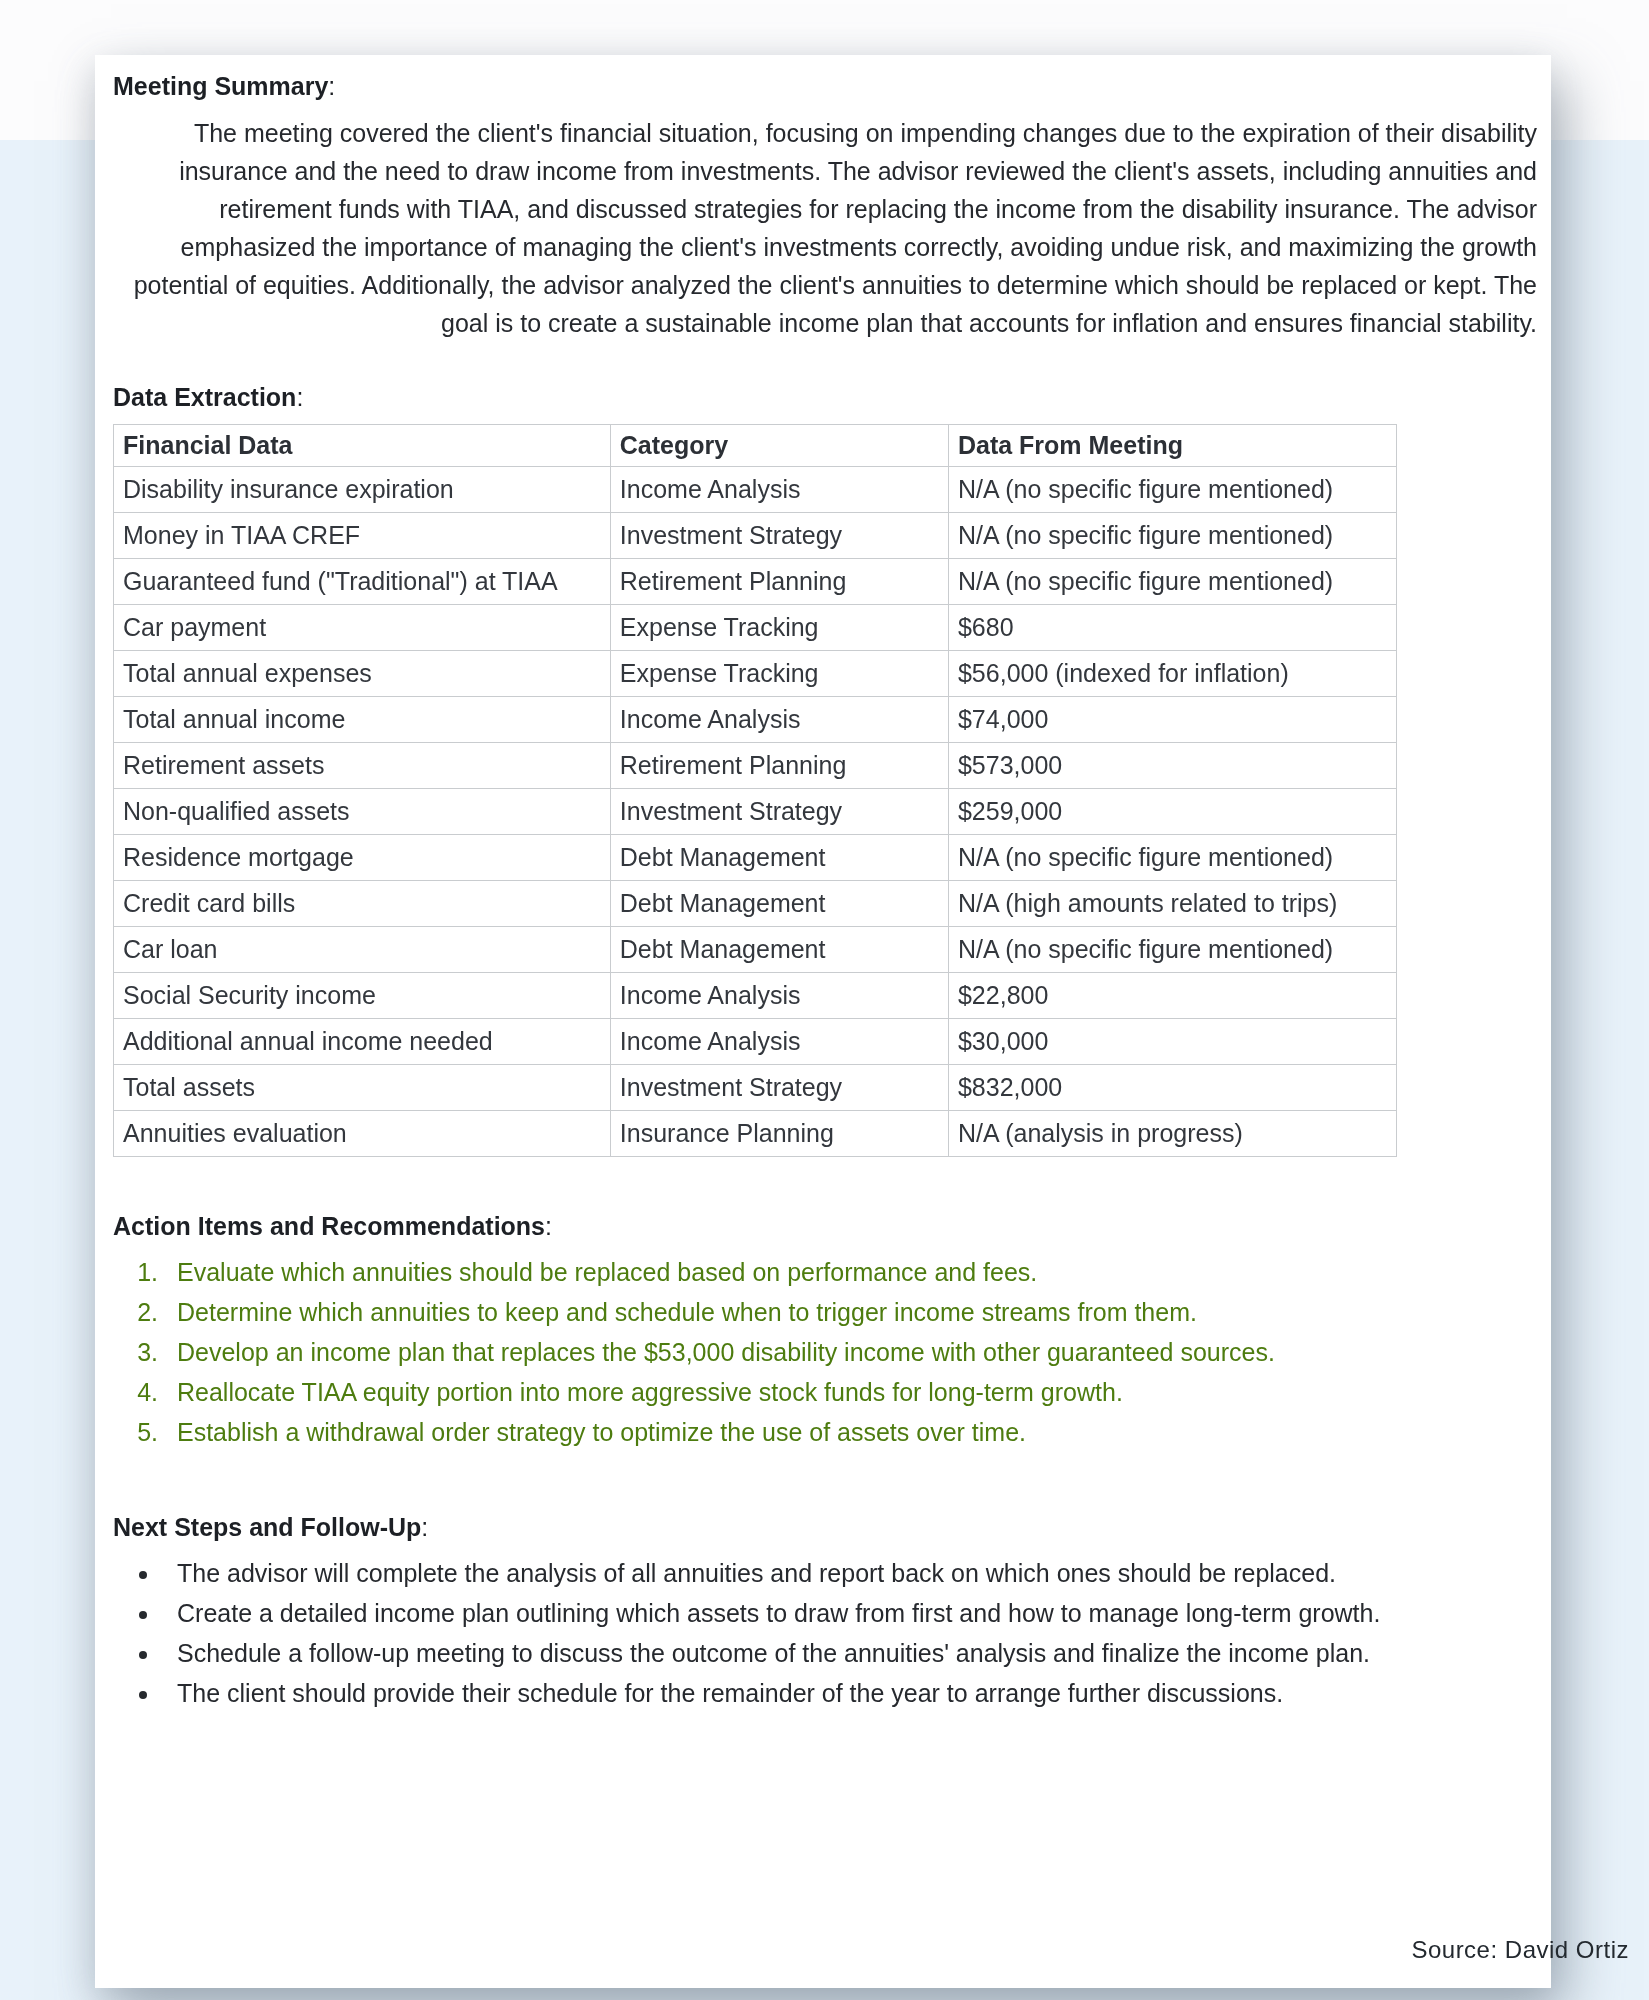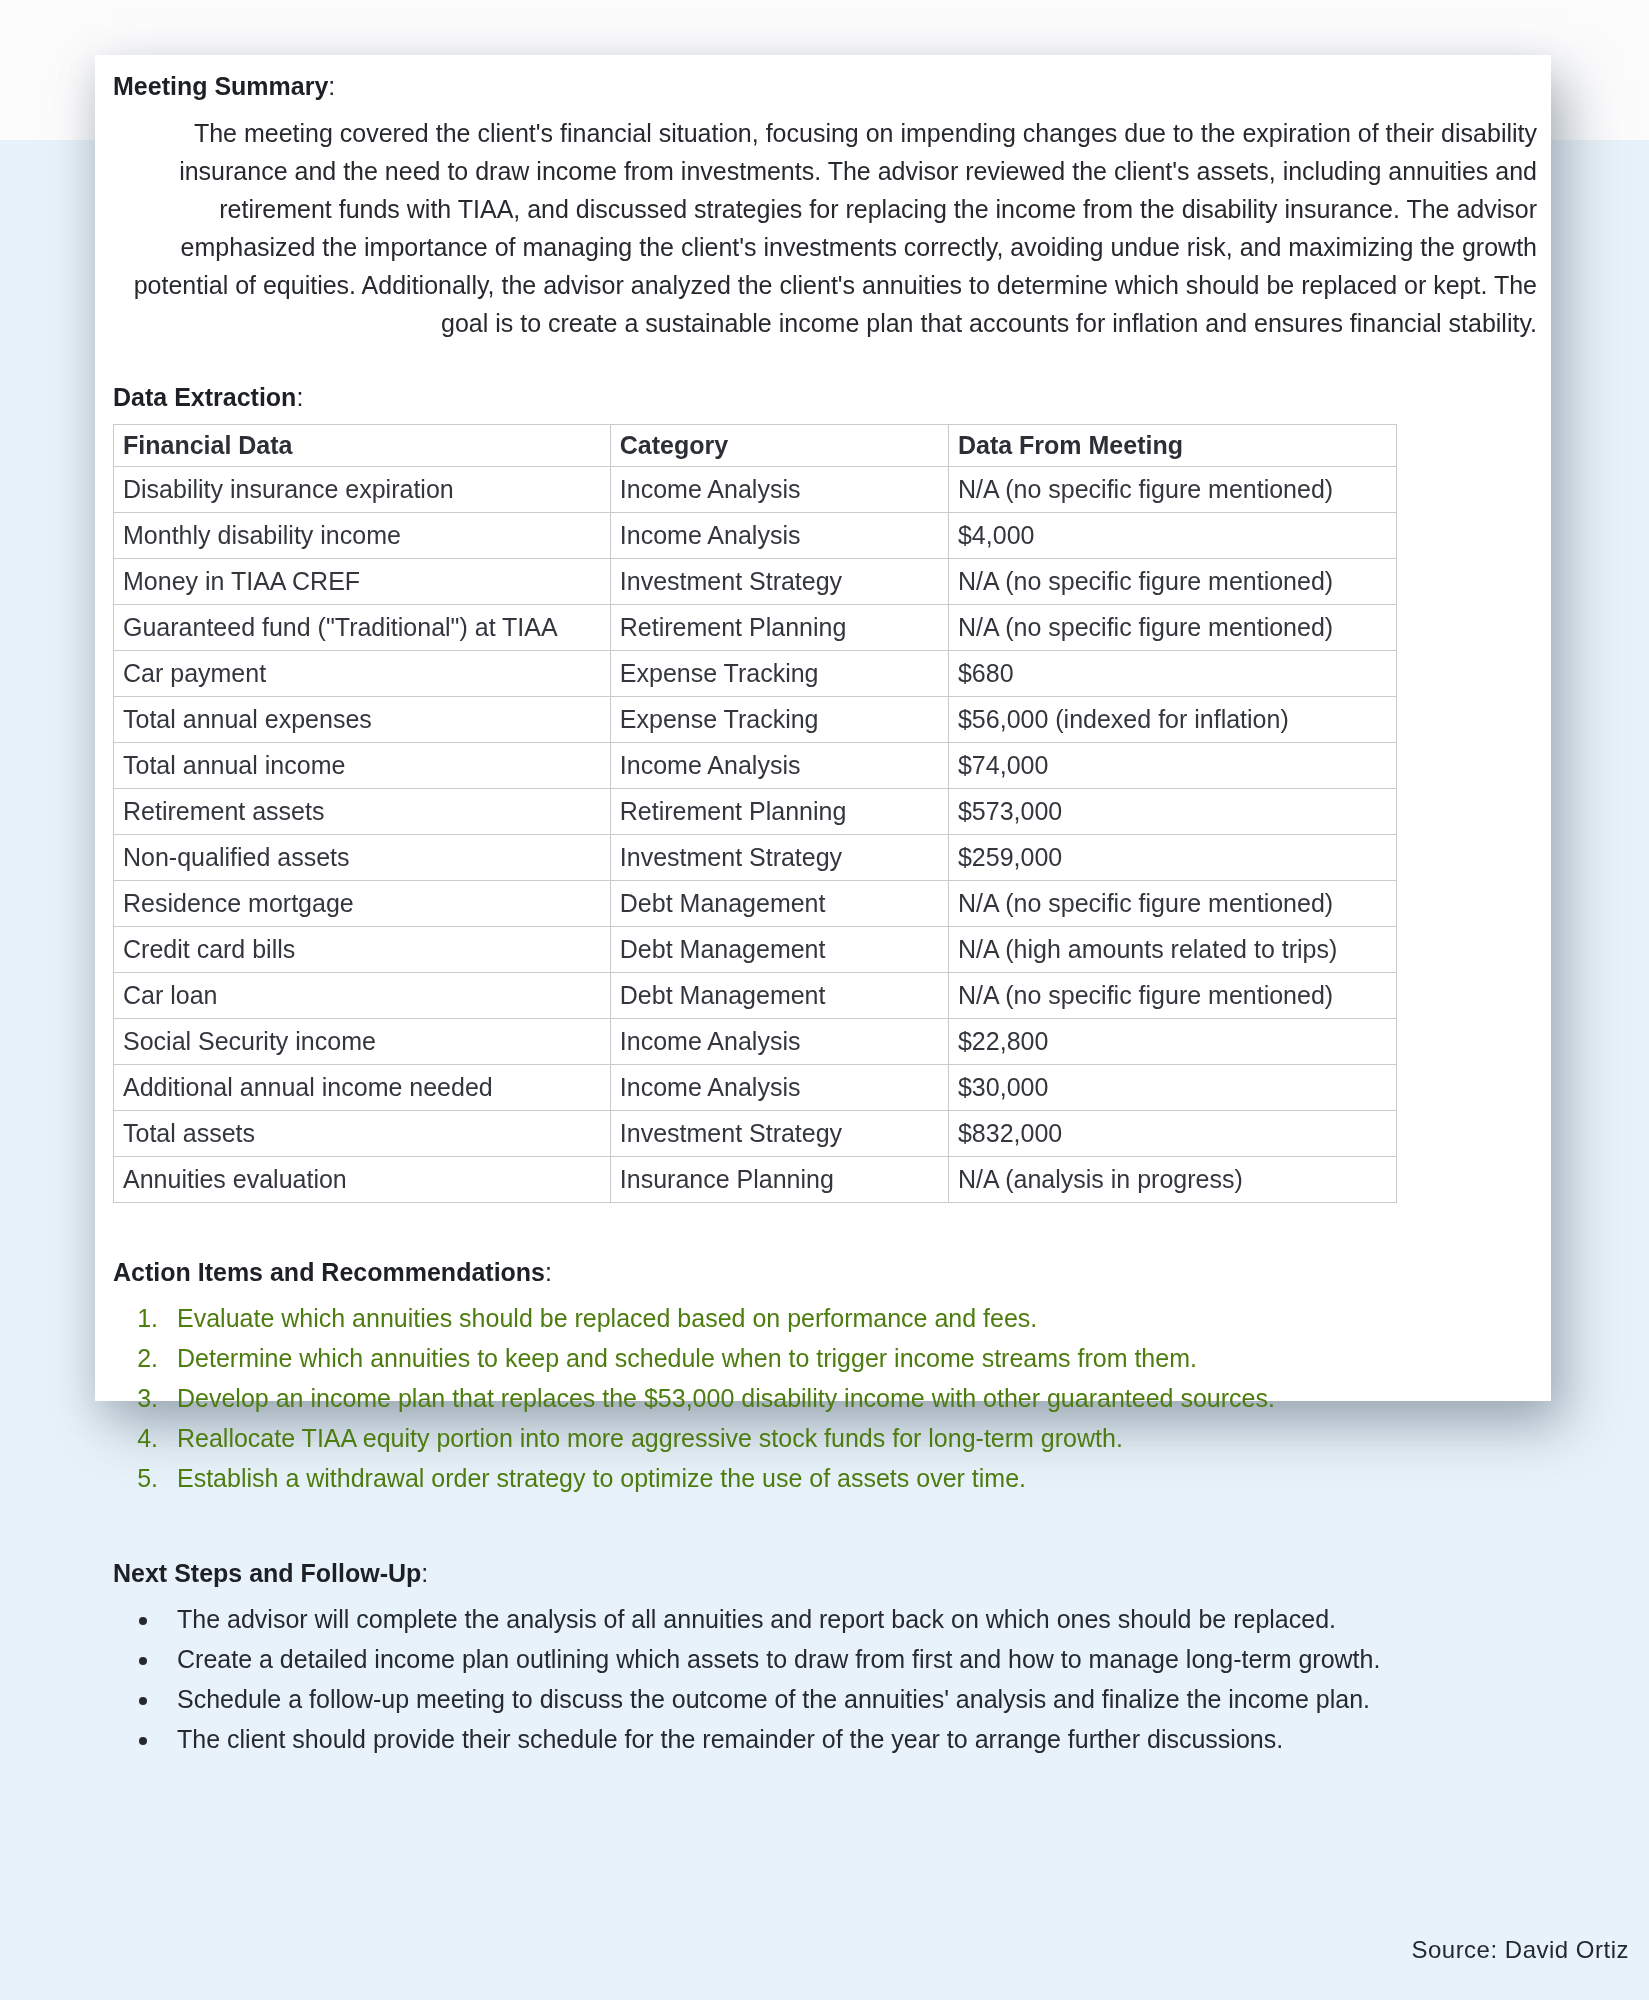--- a/index.html
+++ b/index.html
@@ -20,21 +20,21 @@
     top: 0; left: 0;
     width: 1649px;
     height: 140px;
     background: #fcfcfd;
   }
   .page {
     position: absolute;
     left: 95px;
     top: 55px;
     width: 1456px;
-    height: 1346px;
+    height: 1933px;
     background: #ffffff;
     box-shadow: 16px 26px 52px rgba(103, 117, 131, 0.50),
                 -4px 10px 34px rgba(103, 117, 131, 0.20);
     box-sizing: border-box;
   }
   .content {
     padding: 12px 14px 0 18px;
     box-sizing: border-box;
   }
   .sec-heading {
@@ -140,25 +140,20 @@
           <th class="col-2">Data From Meeting</th>
         </tr>
       </thead>
       <tbody>
           <tr>
             <td class="col-0">Disability insurance expiration</td>
             <td class="col-1">Income Analysis</td>
             <td class="col-2">N/A (no specific figure mentioned)</td>
           </tr>
           <tr>
-            <td class="col-0">Monthly disability income</td>
-            <td class="col-1">Income Analysis</td>
-            <td class="col-2">$4,000</td>
-          </tr>
-          <tr>
             <td class="col-0">Money in TIAA CREF</td>
             <td class="col-1">Investment Strategy</td>
             <td class="col-2">N/A (no specific figure mentioned)</td>
           </tr>
           <tr>
             <td class="col-0">Guaranteed fund ("Traditional") at TIAA</td>
             <td class="col-1">Retirement Planning</td>
             <td class="col-2">N/A (no specific figure mentioned)</td>
           </tr>
           <tr>

